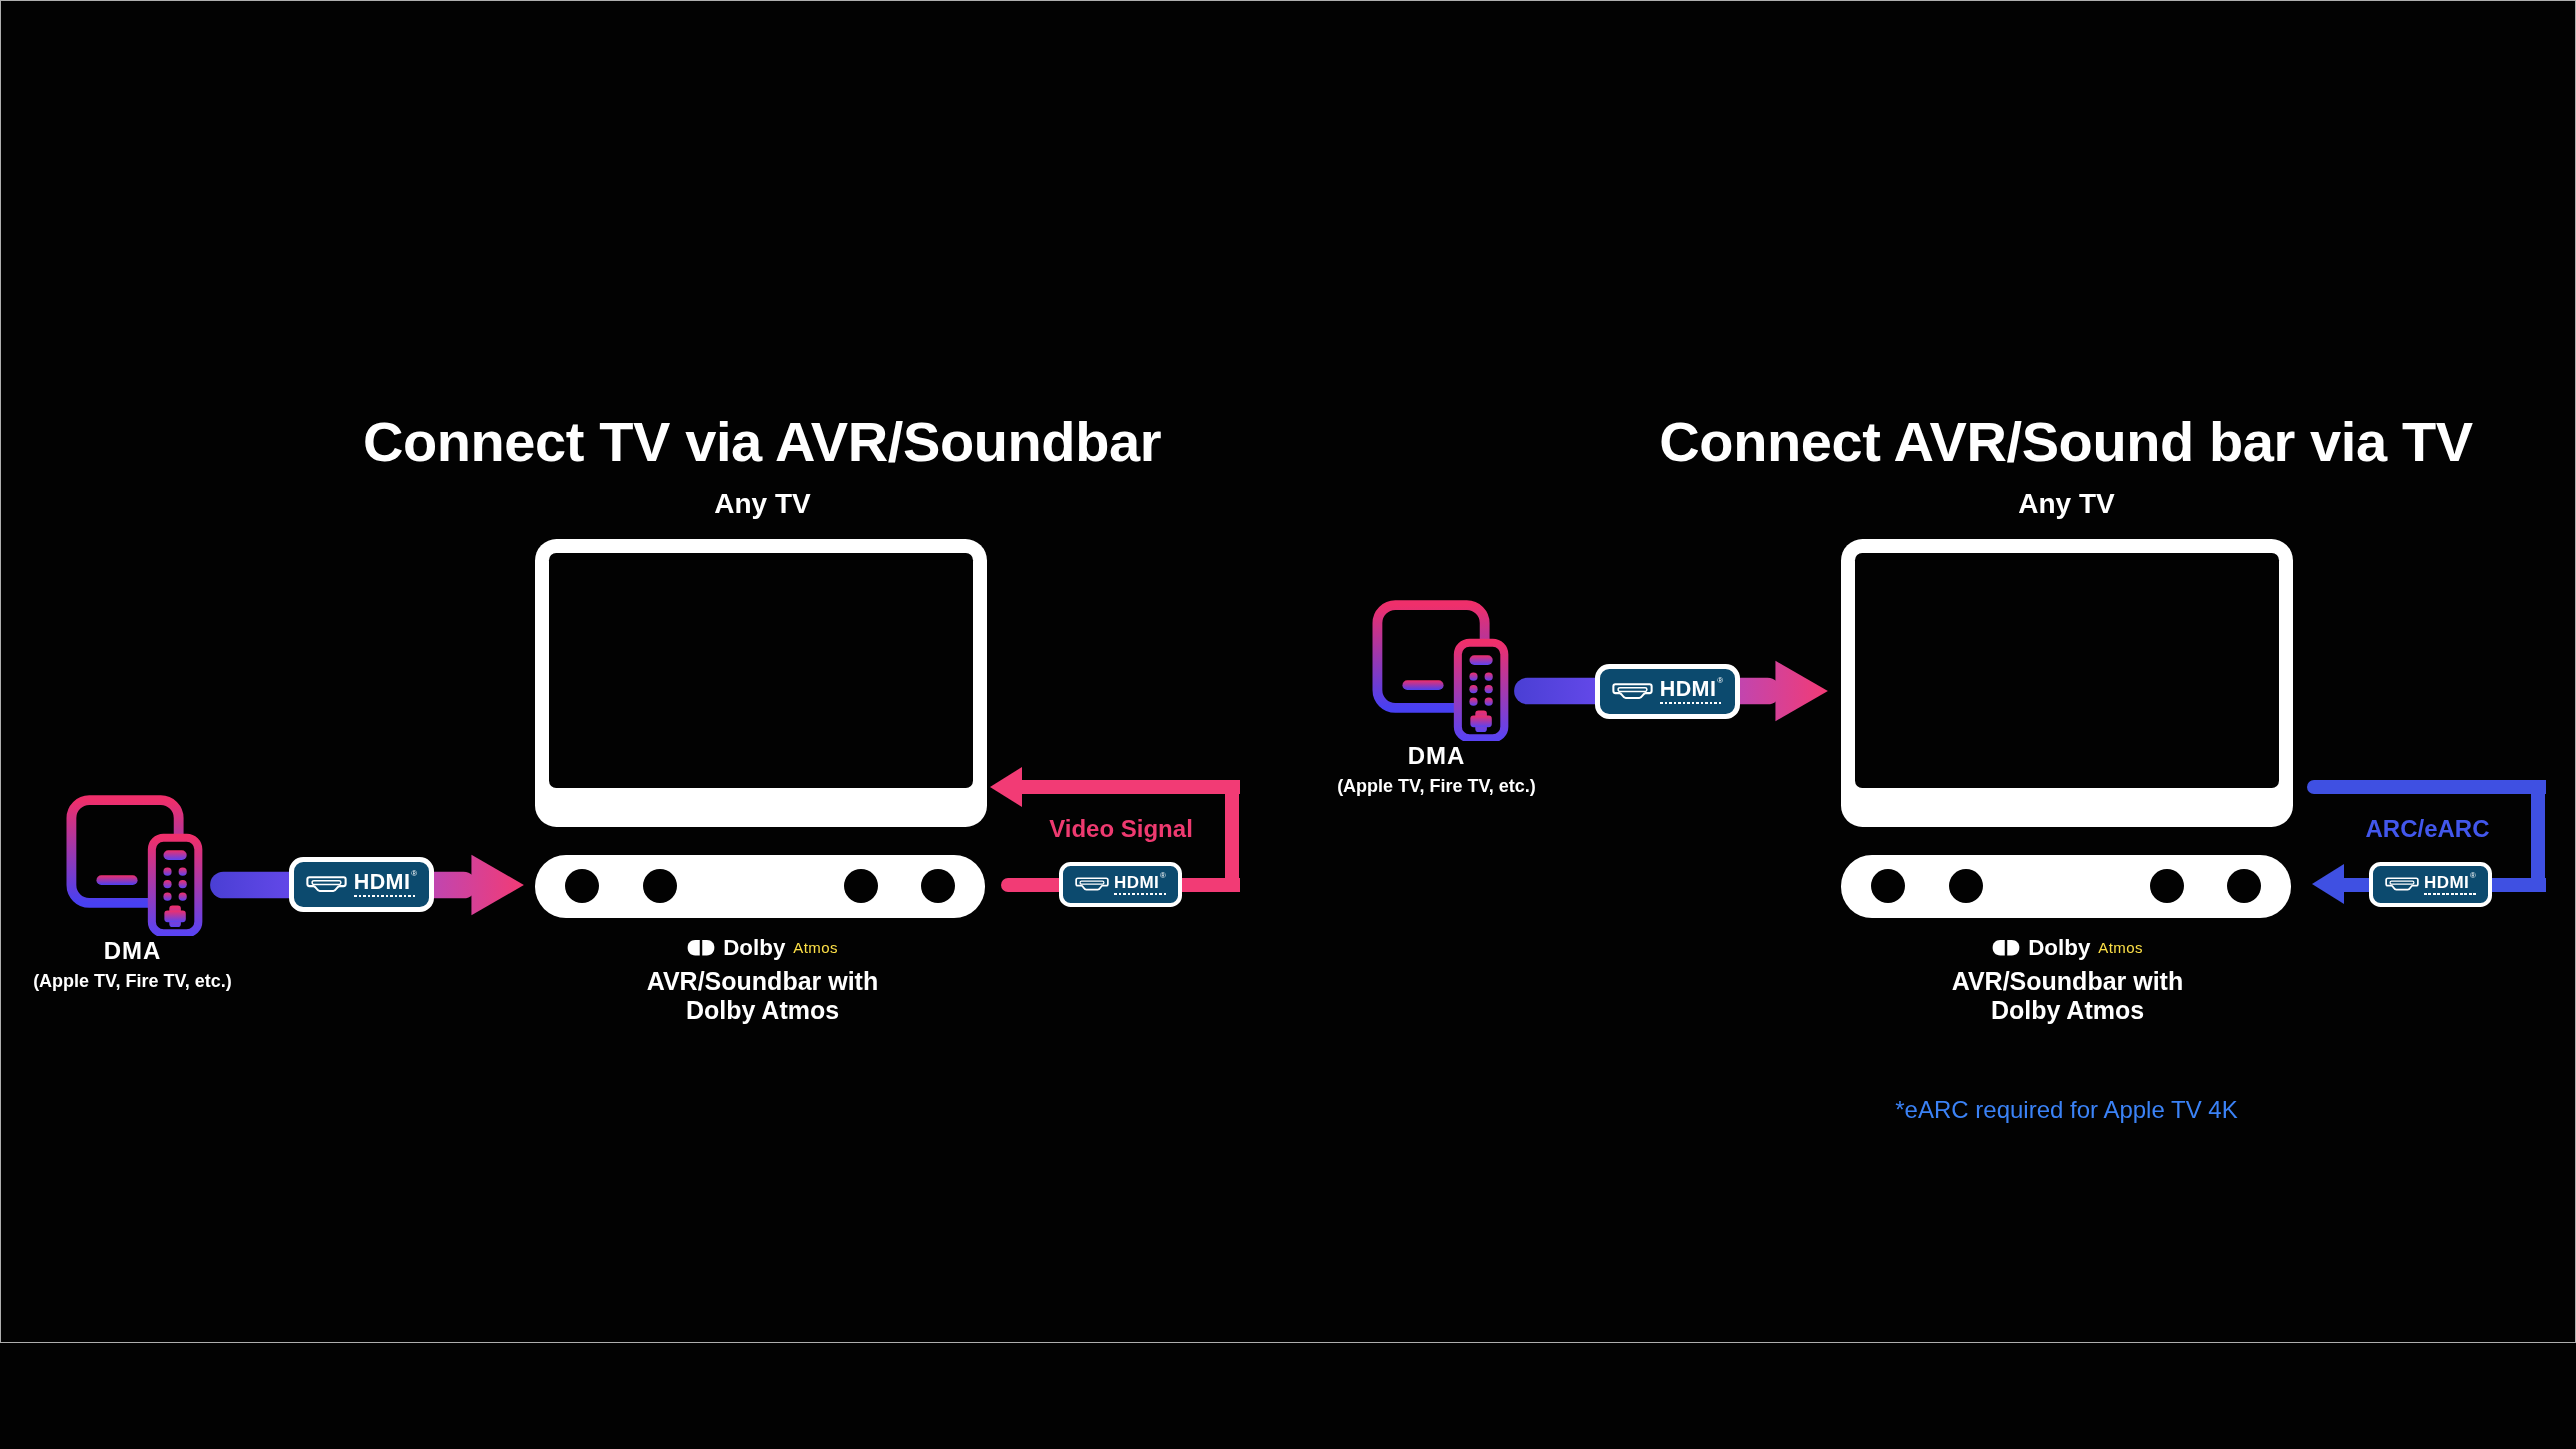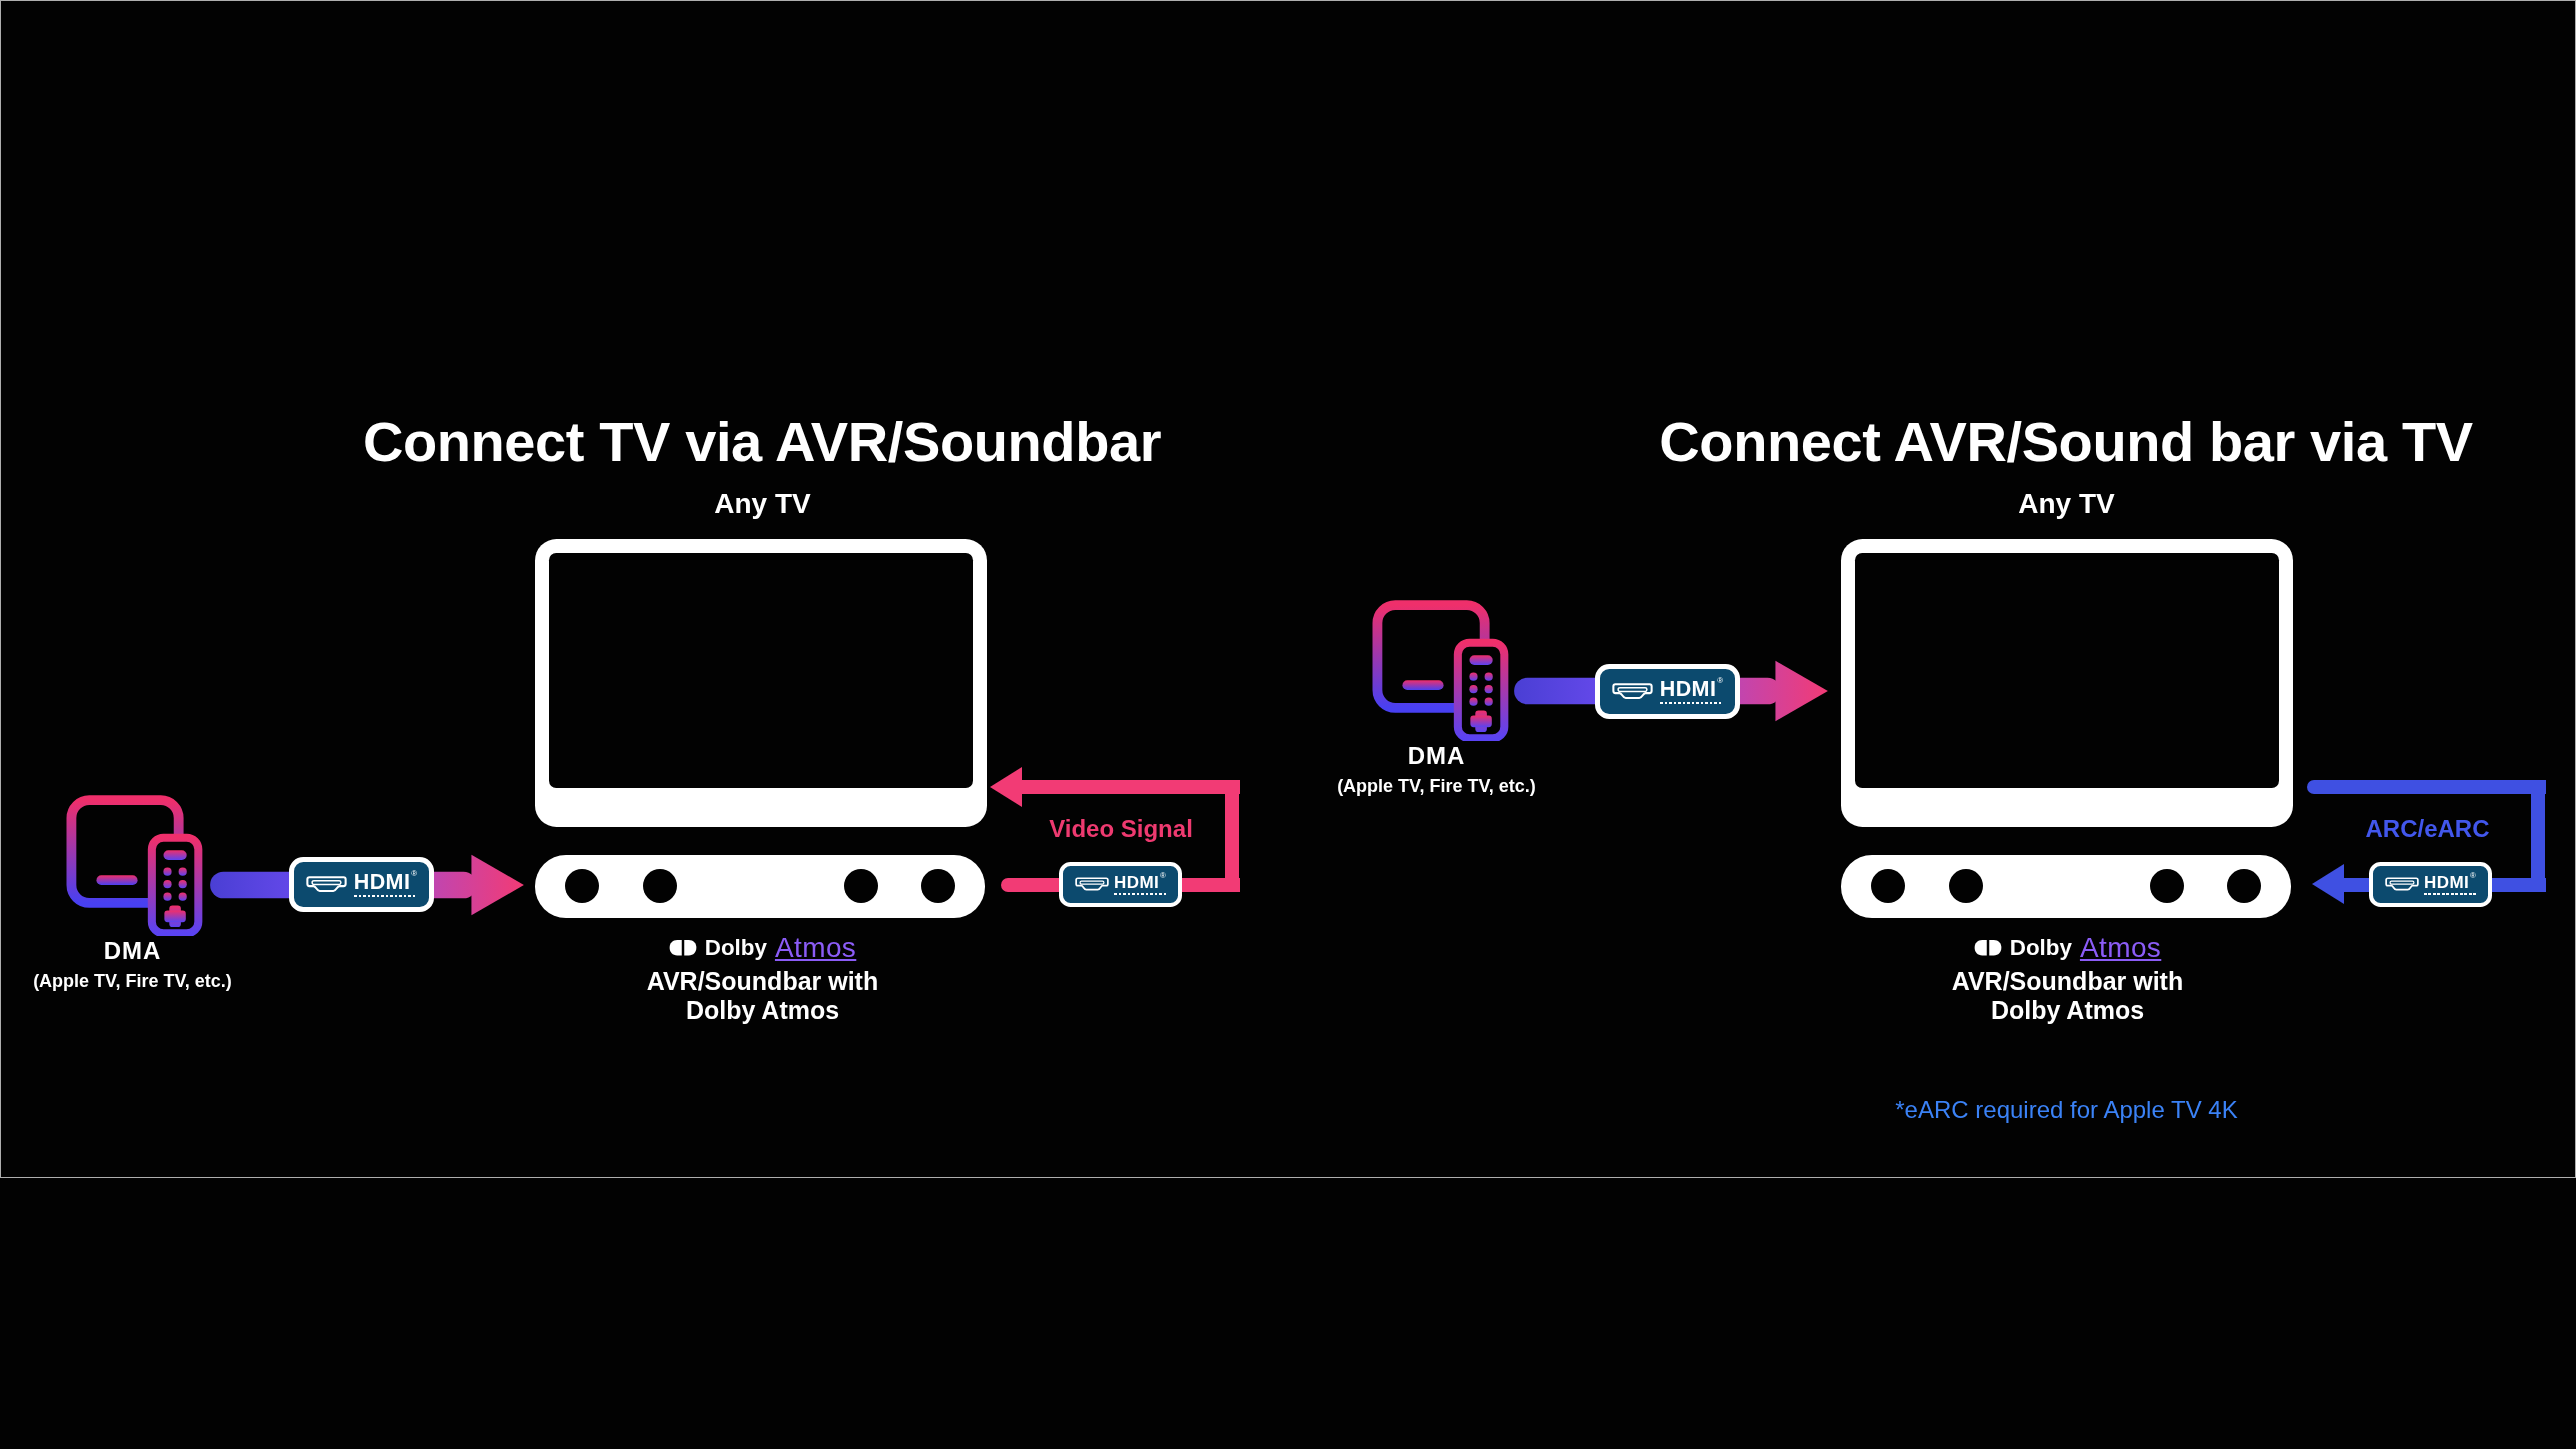--- a/index.html
+++ b/index.html
@@ -1,18 +1,18 @@
 <!DOCTYPE html>
 <html style="font-size:14.3px"><head>
 <meta charset="utf-8">
 <style>
   html,body{margin:0;padding:0;background:#020202;}
   *{box-sizing:border-box;}
   .canvas{
-    position:relative;width:2576px;height:1178px;background:#020202;
+    position:relative;width:2576px;height:1343px;background:#020202;
     border:1.8px solid #aeaeae;overflow:hidden;
     font-family:"Liberation Sans",sans-serif;color:#fff;
   }
   .abs{position:absolute;}
   .ctr{text-align:center;}
 
   
   .title{font-size:56px;font-weight:700;letter-spacing:-0.4px;color:#fff;}
   .anytv{font-size:28px;font-weight:700;}
   .avrcap{font-size:25px;font-weight:700;line-height:29px;}
@@ -27,21 +27,21 @@
 
   
   .soundbar{width:450px;height:63px;background:#fff;border-radius:31px;}
   .sb-dot{position:absolute;top:14.3px;width:34px;height:34px;border-radius:50%;background:#020202;}
   .sb-dot.d1{left:30px;}  .sb-dot.d2{left:108px;}
   .sb-dot.d3{left:309px;} .sb-dot.d4{left:386px;}
 
   
   .dolby{width:447px;height:27px;display:flex;align-items:center;justify-content:center;gap:8px;}
   .dolby .brand{font-size:22.4px;font-weight:700;color:#fff;}
-  .dolby .product{font-size:28px;font-weight:300;color:#8b5cf6;letter-spacing:0.4px;text-decoration:underline;}
+  .dolby .product{font-size:15px;font-weight:300;color:#fde047;letter-spacing:0.4px;}
 
   
   .hdmi-badge{display:flex;align-items:center;justify-content:center;gap:7.2px;
     background:#0c4a6e;border:5.4px solid #fff;border-radius:14.3px;width:145px;height:55px;}
   .hdmi-badge.small{width:123px;height:45px;border-width:4.5px;border-radius:11.6px;gap:5.4px;}
   .hdmi-text{display:flex;flex-direction:column;align-items:flex-start;line-height:1;}
   .hdmi-word{font-size:21.5px;font-weight:700;letter-spacing:0.4px;display:flex;align-items:flex-start;}
   .hdmi-badge.small .hdmi-word{font-size:17px;}
   .hdmi-mark{font-size:8px;font-weight:400;margin-left:0.9px;margin-top:-1.8px;}
   .hdmi-tagline{margin-top:1.8px;width:100%;height:2.7px;

